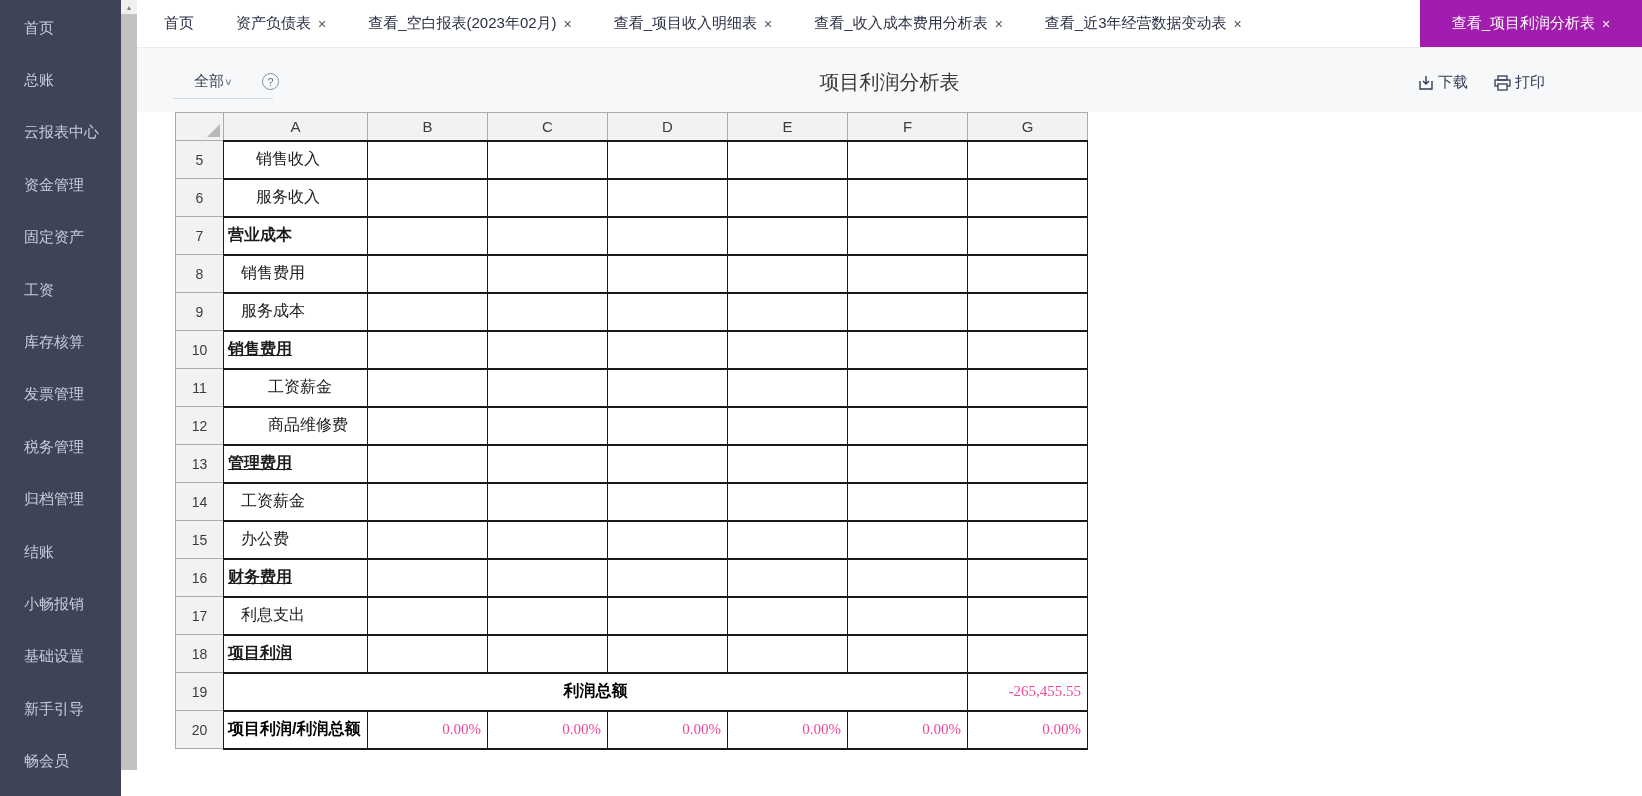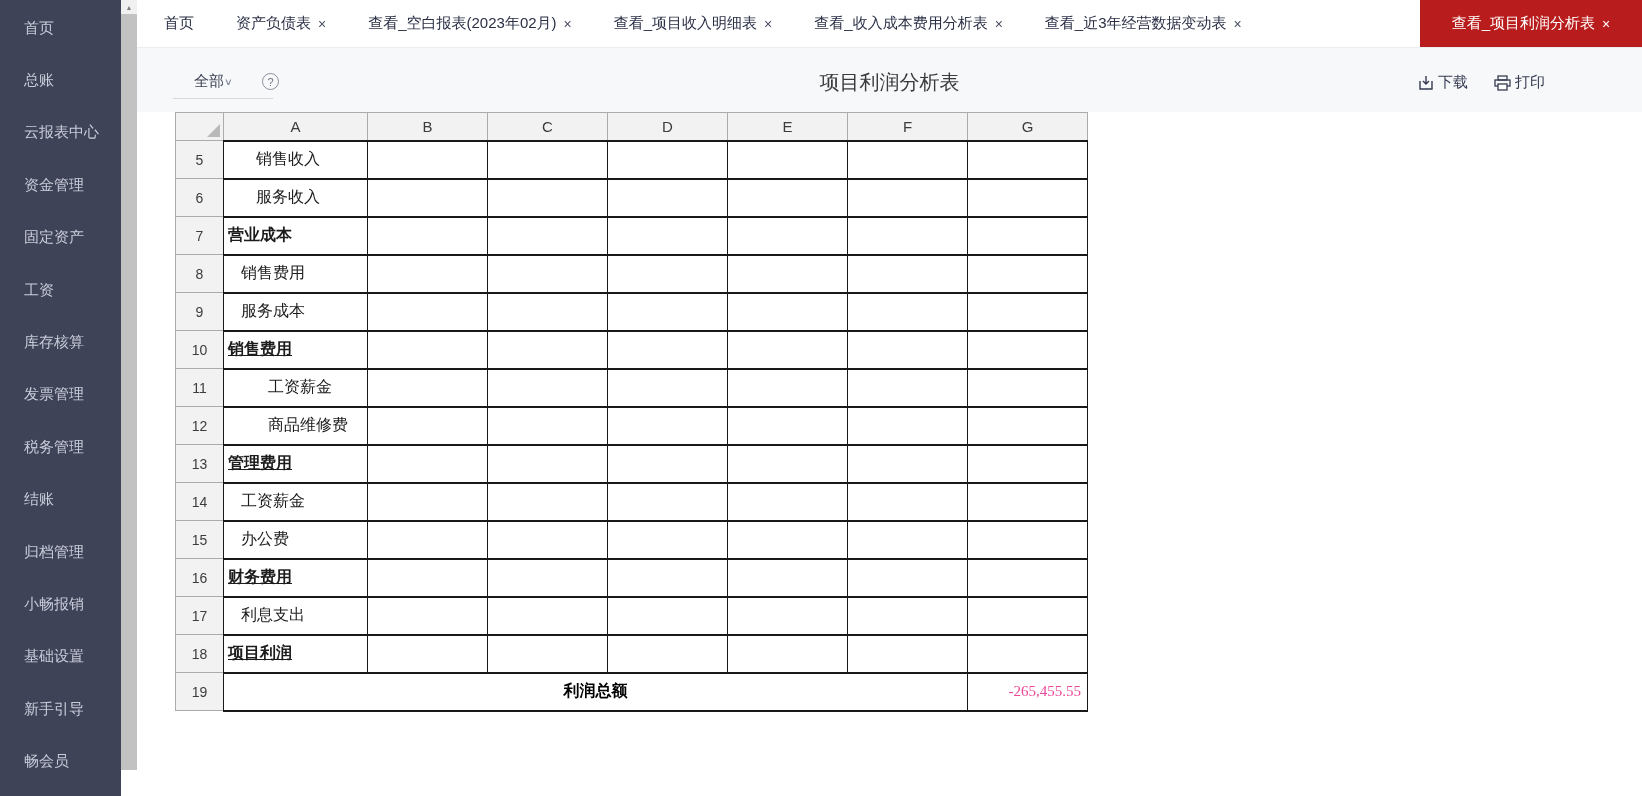--- a/index.html
+++ b/index.html
@@ -24,21 +24,21 @@
 
   
   .main { position:absolute; left:137px; top:0; width:1505px; height:796px; background:#fff; }
 
   
   .tabbar { position:absolute; left:0; top:0; right:0; height:48px; background:#fff;
             border-bottom:1px solid #ecedef; display:flex; align-items:stretch; padding-left:6px; }
   .tab { display:flex; align-items:center; gap:7px; padding:0 21px; font-size:15px;
          color:#2a2f45; cursor:pointer; white-space:nowrap; }
   .tab .close { font-size:14px; color:#4a5065; }
-  .tab.active { margin-left:auto; background:#b91c1c; color:#fff; min-width:222px;
+  .tab.active { margin-left:auto; background:#a21caf; color:#fff; min-width:222px;
                 justify-content:center; }
   .tab.active .close { color:#fff; }
 
   
   .toolbar { position:absolute; left:0; top:48px; right:0; height:64px; background:#f7f8fa; }
   .filter { position:absolute; left:39px; top:24px; display:flex; align-items:center; gap:0; }
   .filter .flabel { font-size:15px; color:#3d4256; padding-left:18px; }
   .filter .chev { font-size:12px; color:#81879a; transform:scaleY(.8); }
   .filter-underline { position:absolute; left:36px; top:50px; width:100px; height:1px; background:#d5d8de; }
   .help { position:absolute; left:125px; top:25px; width:17px; height:17px; border:1px solid #8a8f9b;
@@ -85,22 +85,22 @@
   <ul id="sidebar-list">
       <li>首页</li>
       <li>总账</li>
       <li>云报表中心</li>
       <li>资金管理</li>
       <li>固定资产</li>
       <li>工资</li>
       <li>库存核算</li>
       <li>发票管理</li>
       <li>税务管理</li>
+      <li>归档管理</li>
       <li>结账</li>
-      <li>归档管理</li>
       <li>小畅报销</li>
       <li>基础设置</li>
       <li>新手引导</li>
       <li>畅会员</li>
     </ul>
 </nav>
 
 <div class="vscroll">
   <div class="btn-up">
     <span>▲</span>
@@ -334,16 +334,26 @@
             <td class="dcell"></td>
             <td class="dcell"></td>
             <td class="dcell"></td>
             <td class="dcell"></td>
           </tr>
           <tr>
             <td class="ncell">19</td>
             <td class="dcell merged-label" colspan="6">利润总额</td>
             <td class="dcell num-val">-265,455.55</td>
           </tr>
+          <tr>
+            <td class="ncell">20</td>
+            <td class="dcell ratio-label">项目利润/利润总额</td>
+            <td class="dcell num-val">0.00%</td>
+            <td class="dcell num-val">0.00%</td>
+            <td class="dcell num-val">0.00%</td>
+            <td class="dcell num-val">0.00%</td>
+            <td class="dcell num-val">0.00%</td>
+            <td class="dcell num-val">0.00%</td>
+          </tr>
         </tbody>
     </table>
   </div>
 </div>
 
 </body></html>

